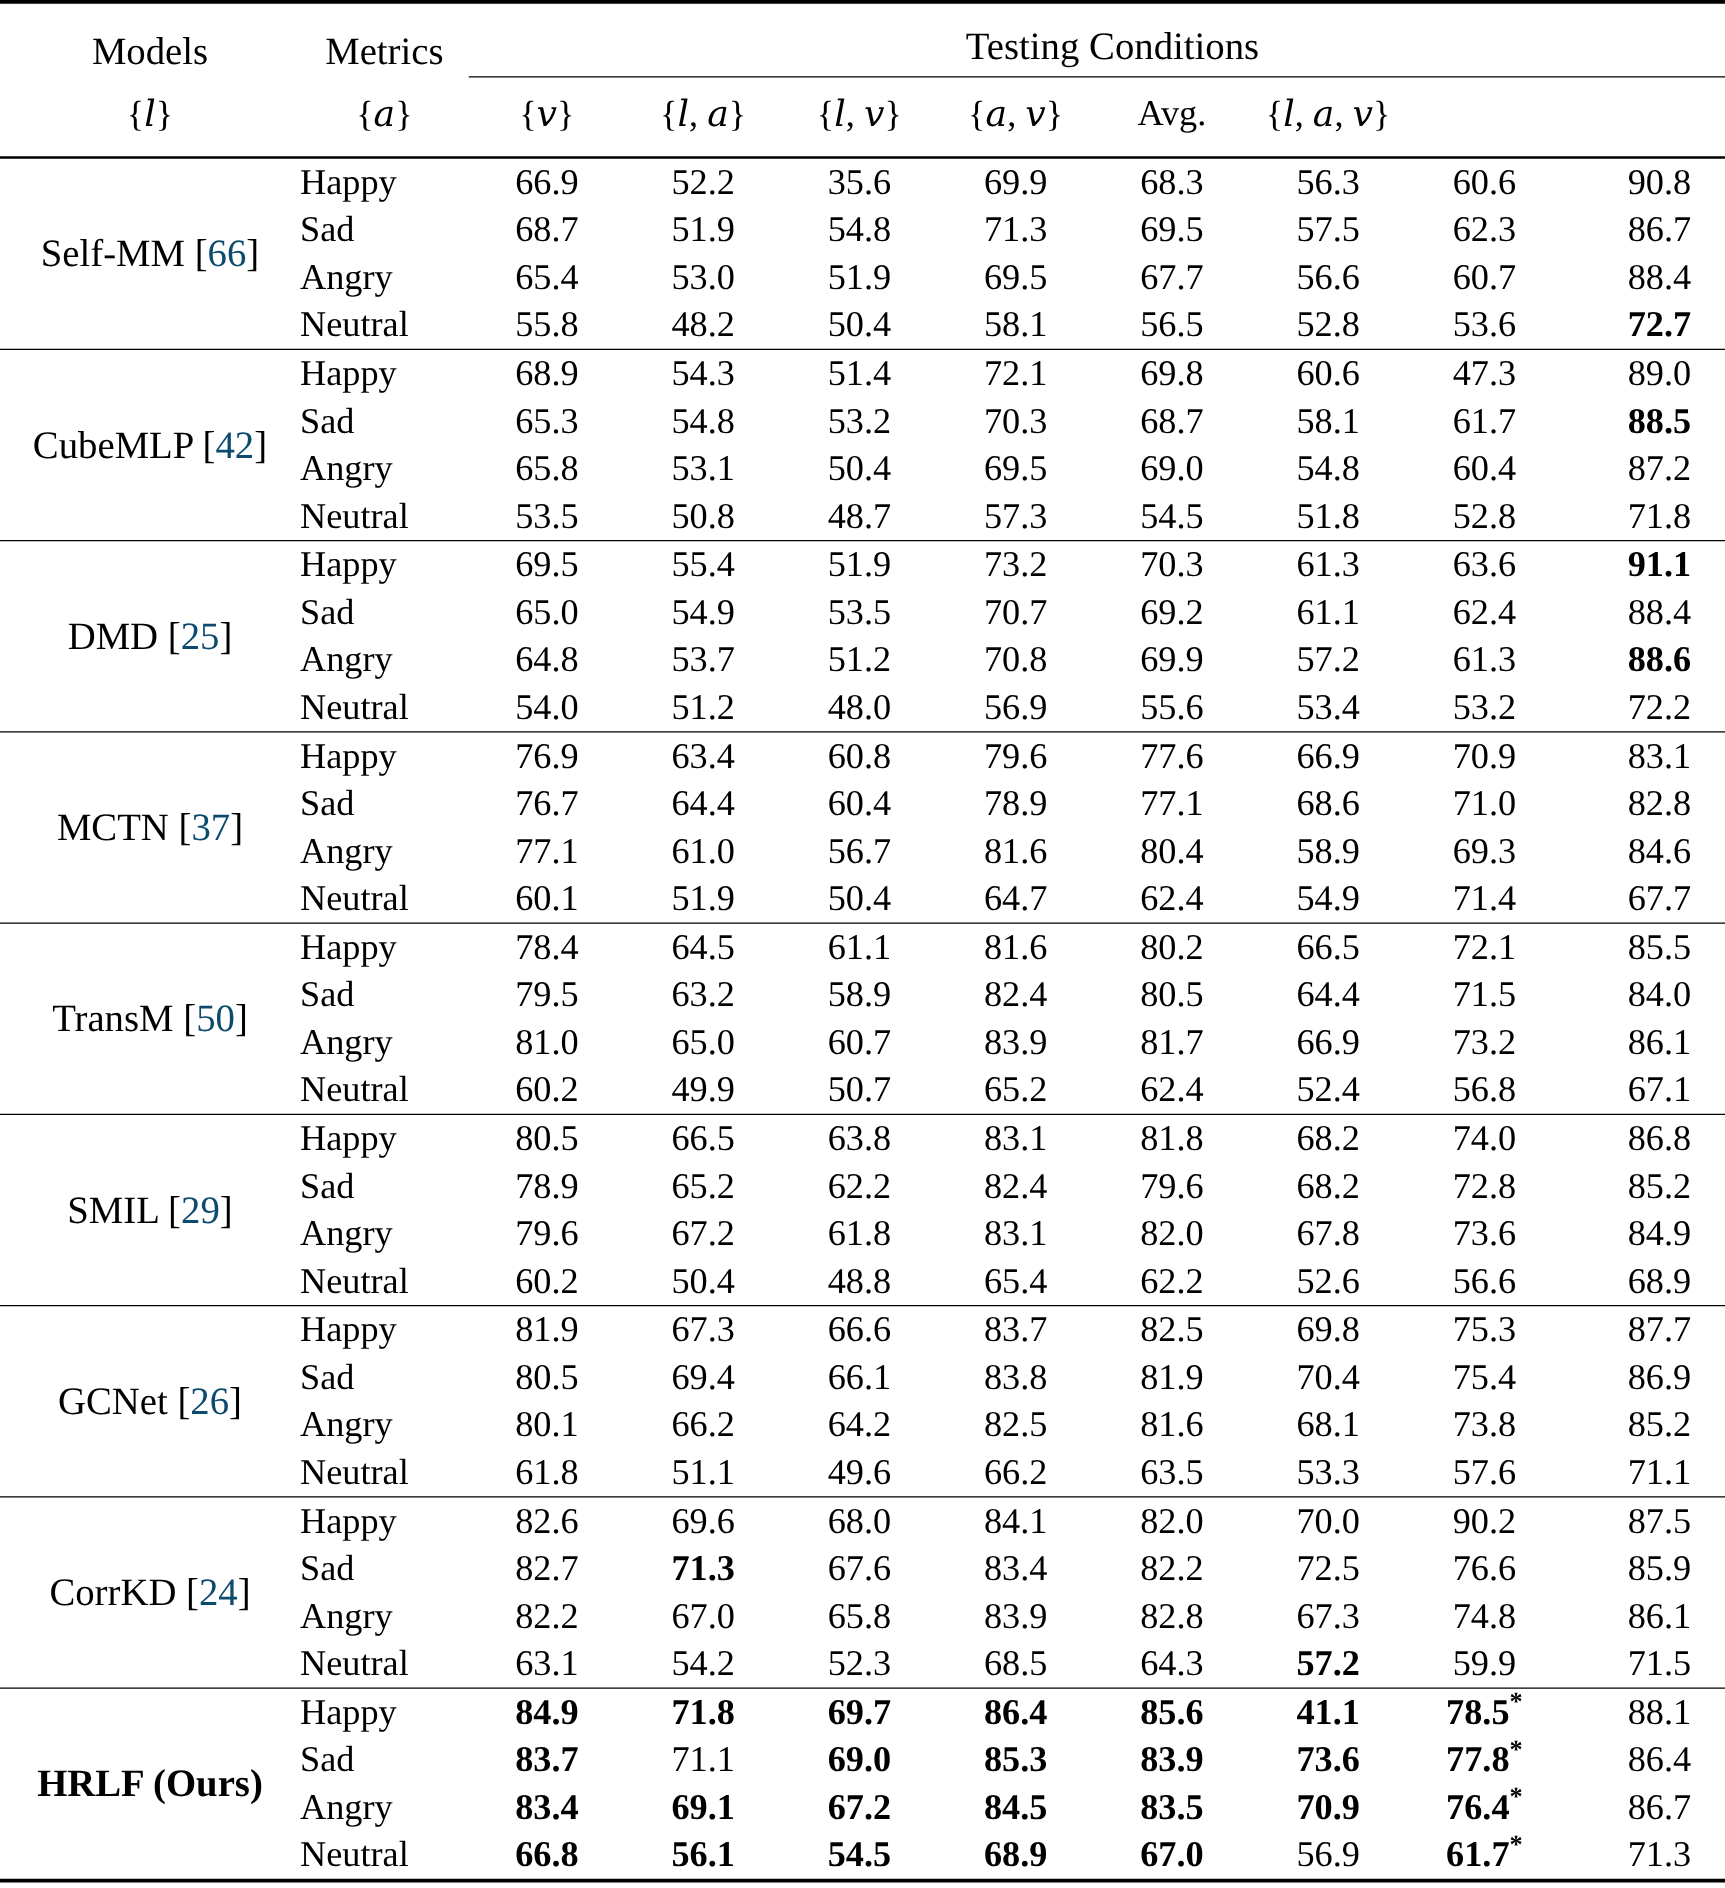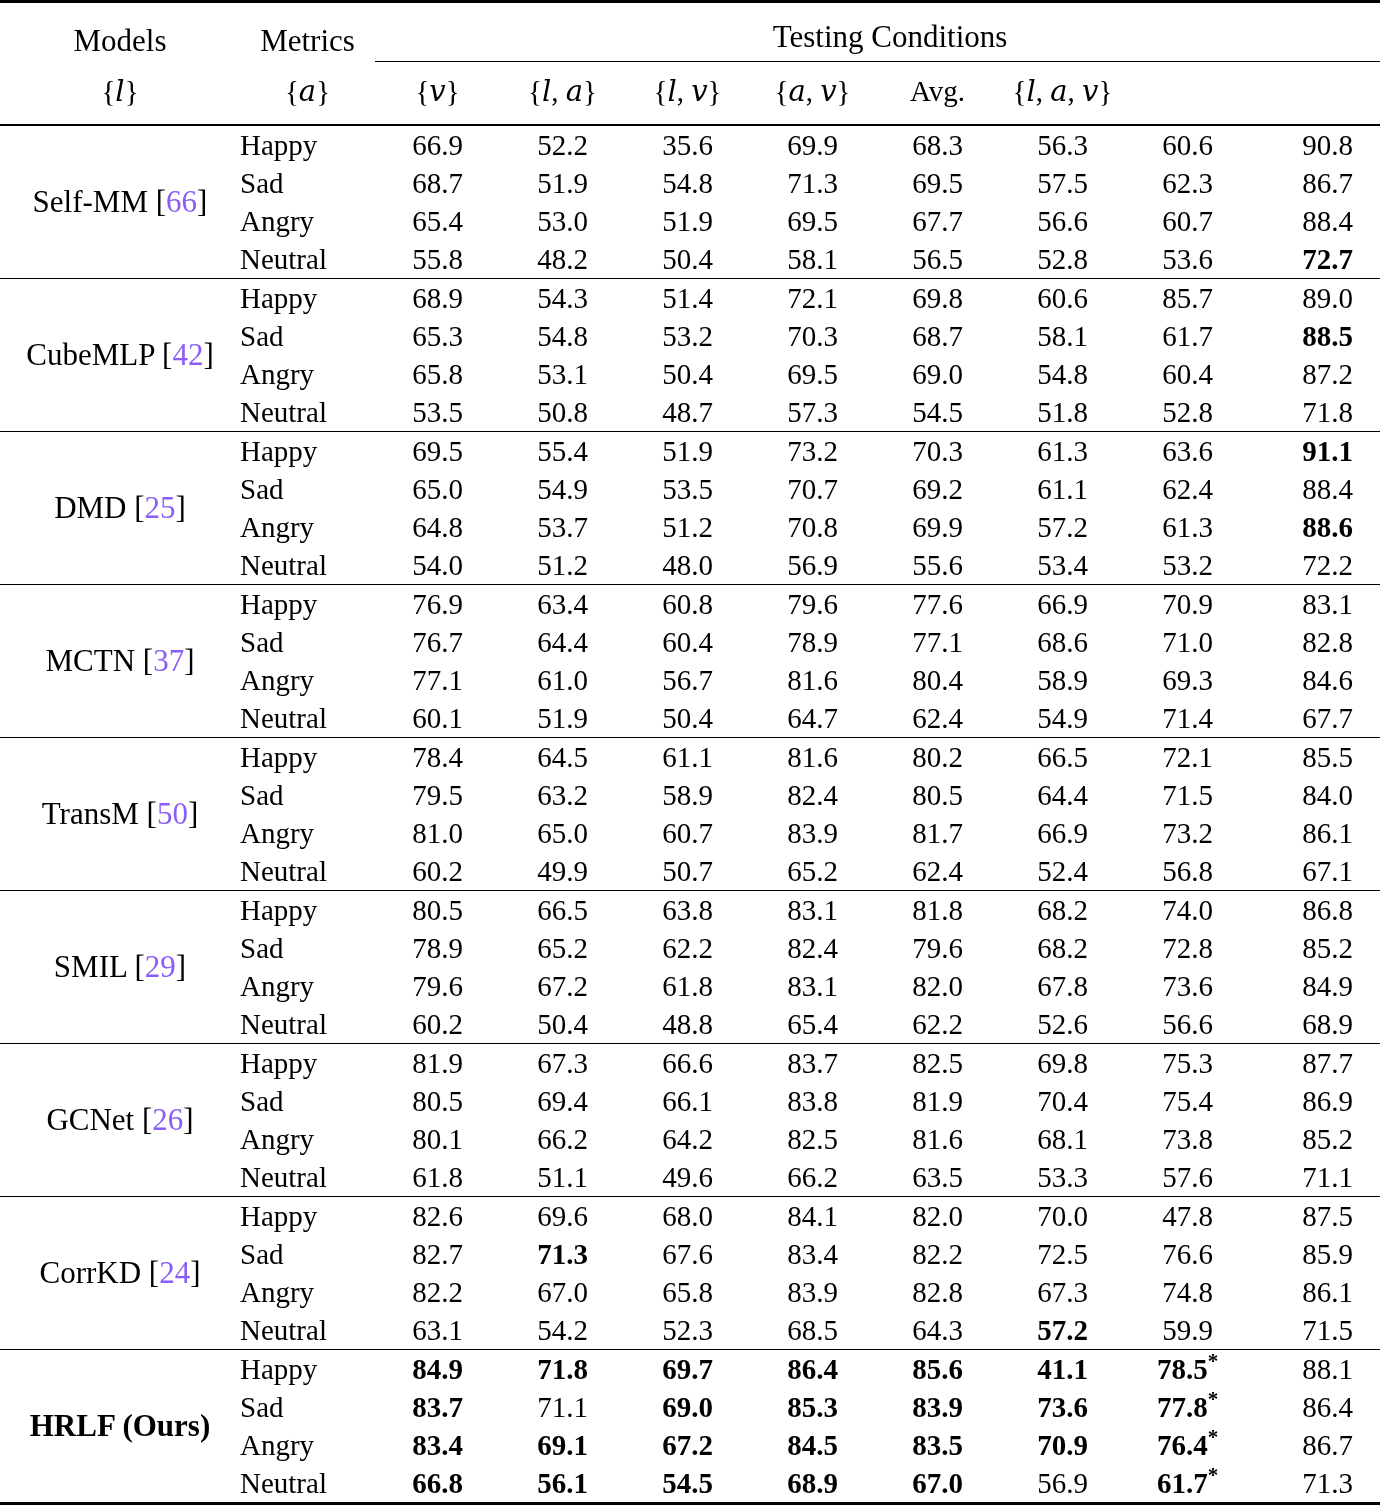--- a/index.html
+++ b/index.html
@@ -76,21 +76,21 @@
     padding-bottom: 16px !important;
   }
 
   
   .model-cell {
     font-size: 31px;
     text-align: center;
     vertical-align: middle;
   }
   .model-cell.ours { font-weight: bold; }
-  .cite { color: #8b5cf6; }
+  .cite { color: #0c4a6e; }
   .metric-cell {
     font-size: 29px;
     text-align: left;
     padding-right: 38px !important;
     white-space: nowrap;
   }
   .val {
     font-size: 29px;
     text-align: center;
     height: 38px;
@@ -219,21 +219,21 @@
         </tr>
         <tr>
           <td class="model-cell" rowspan="4">CubeMLP [<span class="cite">42</span>]</td>
           <td class="metric-cell">Happy</td>
           <td class="val">68.9</td>
           <td class="val">54.3</td>
           <td class="val">51.4</td>
           <td class="val">72.1</td>
           <td class="val">69.8</td>
           <td class="val">60.6</td>
-          <td class="val">85.7</td>
+          <td class="val">47.3</td>
           <td class="val">89.0</td>
         </tr>
         <tr>
           <td class="metric-cell">Sad</td>
           <td class="val">65.3</td>
           <td class="val">54.8</td>
           <td class="val">53.2</td>
           <td class="val">70.3</td>
           <td class="val">68.7</td>
           <td class="val">58.1</td>
@@ -519,21 +519,21 @@
         </tr>
         <tr>
           <td class="model-cell" rowspan="4">CorrKD [<span class="cite">24</span>]</td>
           <td class="metric-cell">Happy</td>
           <td class="val">82.6</td>
           <td class="val">69.6</td>
           <td class="val">68.0</td>
           <td class="val">84.1</td>
           <td class="val">82.0</td>
           <td class="val">70.0</td>
-          <td class="val">47.8</td>
+          <td class="val">90.2</td>
           <td class="val">87.5</td>
         </tr>
         <tr>
           <td class="metric-cell">Sad</td>
           <td class="val">82.7</td>
           <td class="val b">71.3</td>
           <td class="val">67.6</td>
           <td class="val">83.4</td>
           <td class="val">82.2</td>
           <td class="val">72.5</td>

